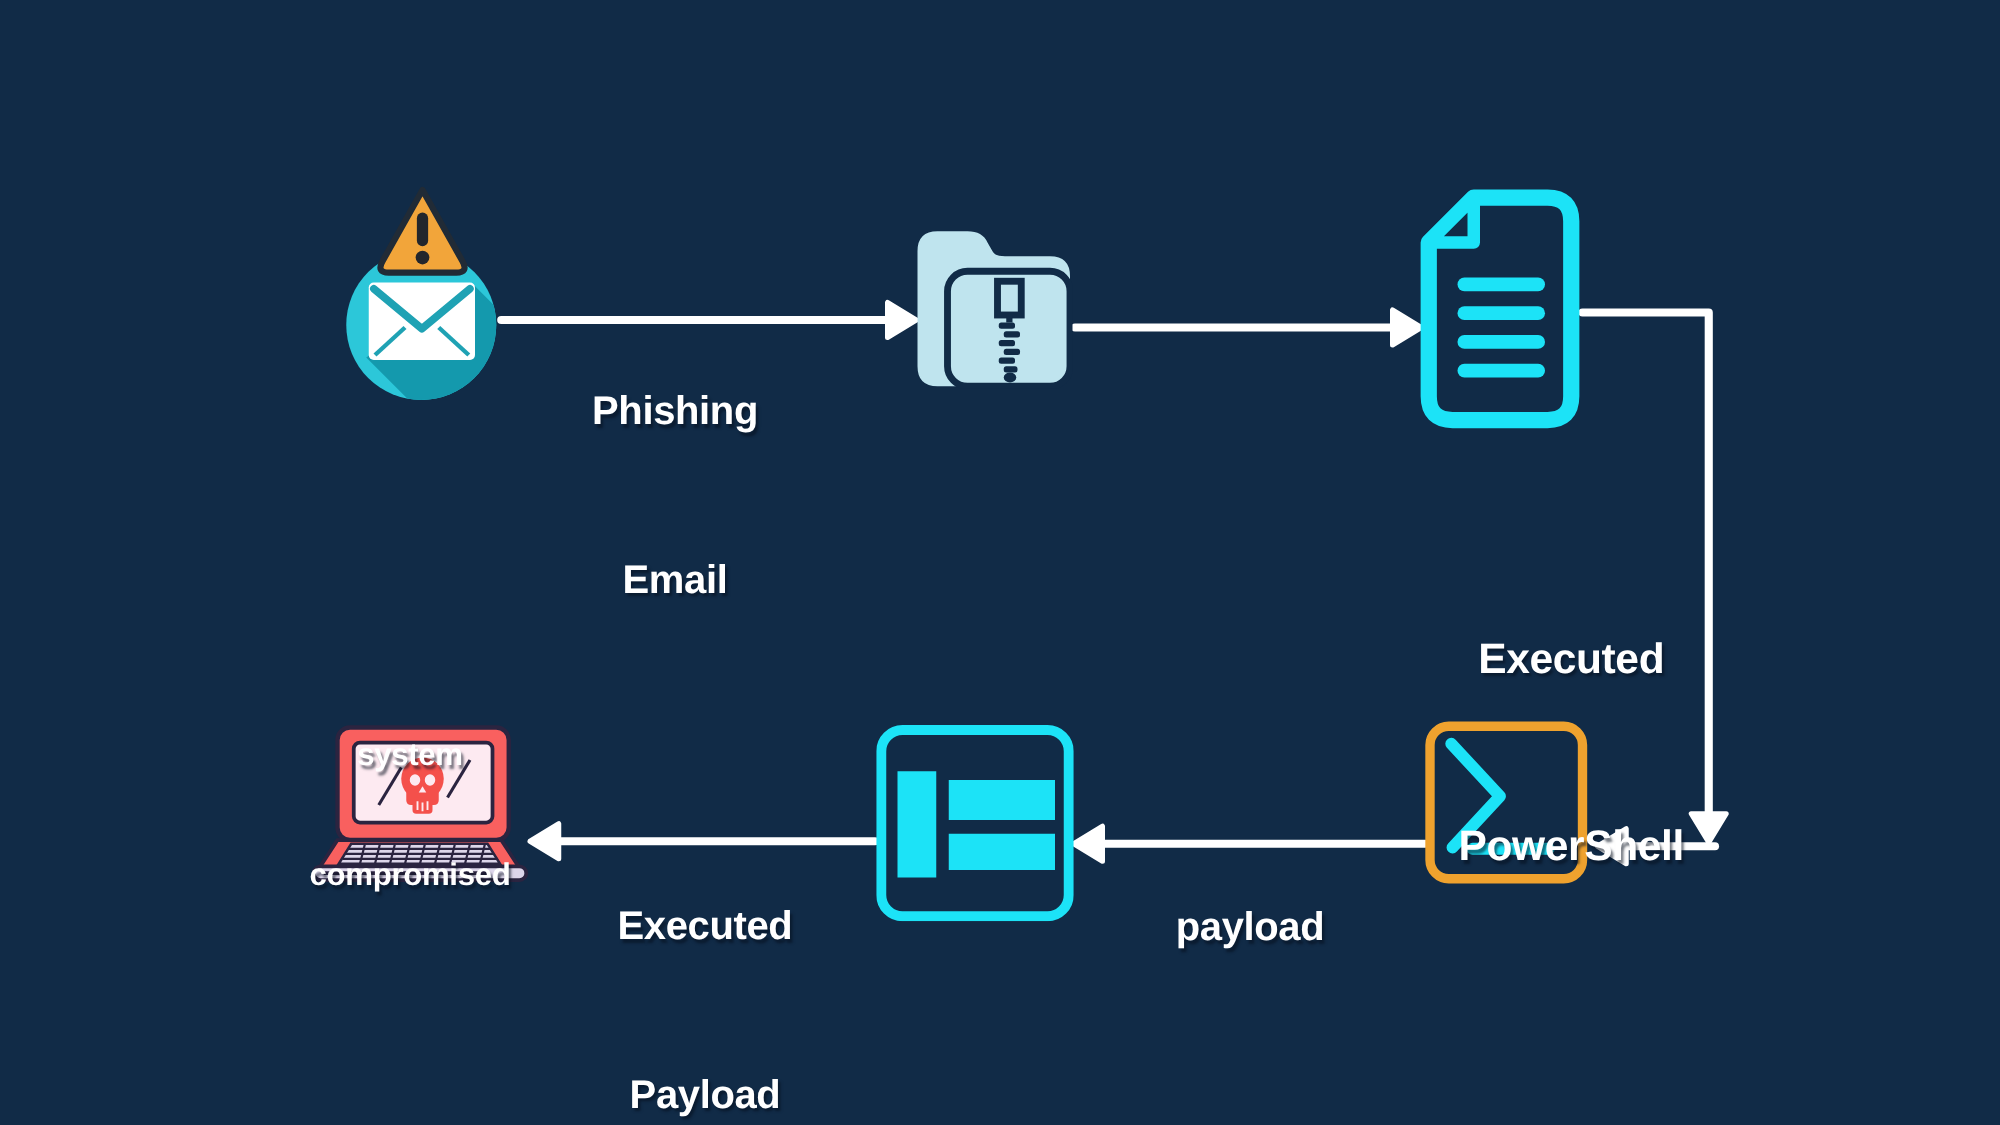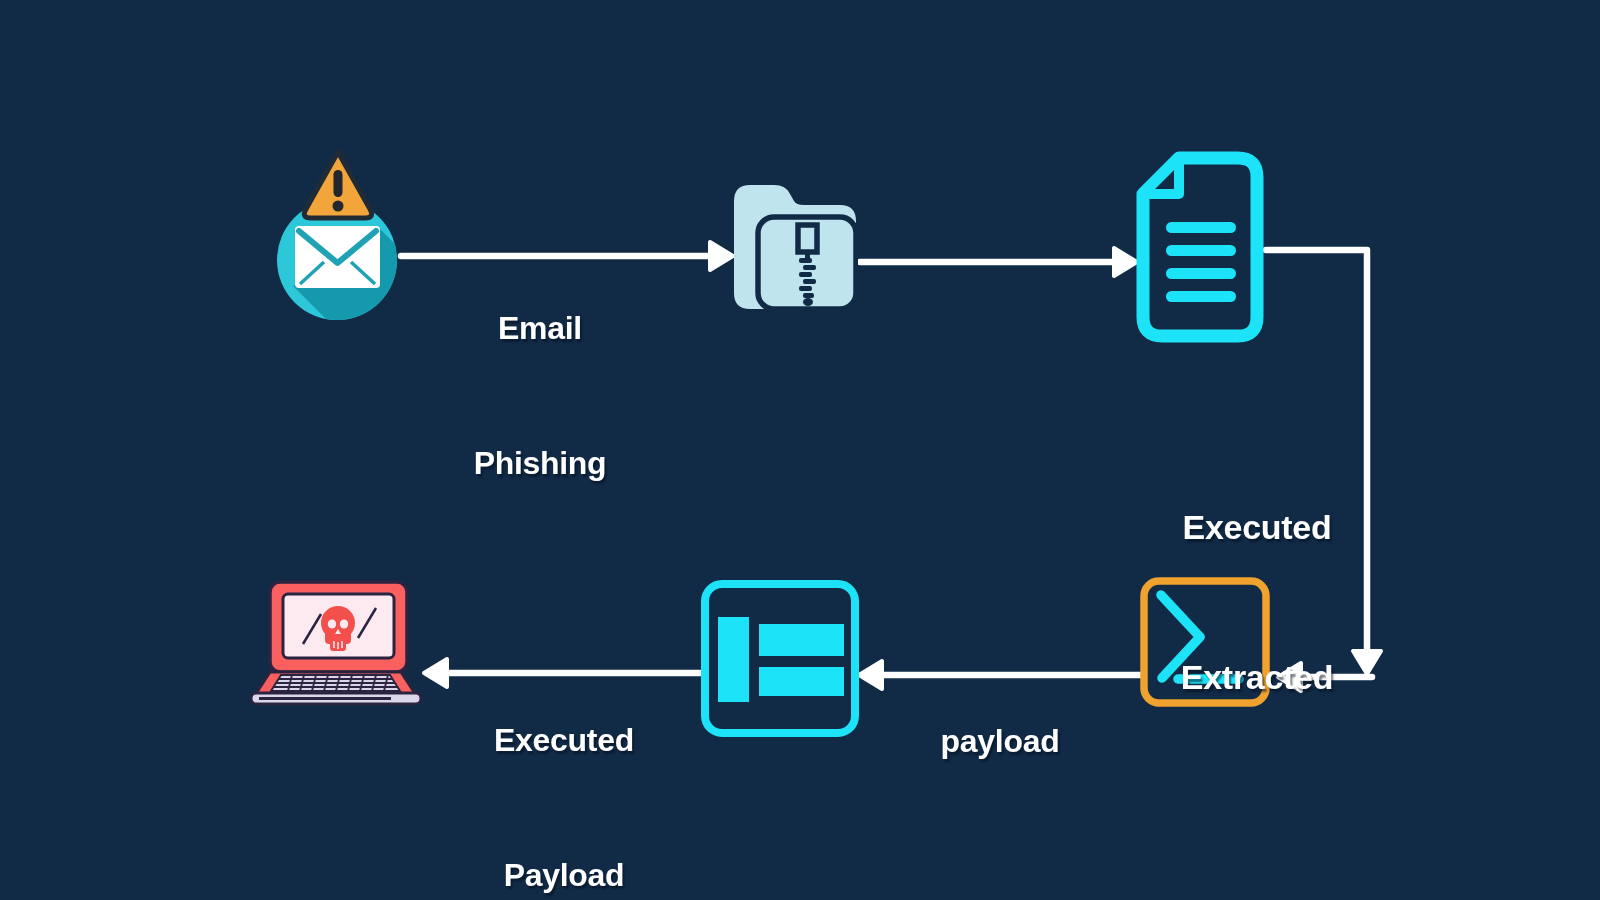--- a/index.html
+++ b/index.html
@@ -163,35 +163,39 @@
       <line x1="109" y1="97" x2="105" y2="113" stroke="#2b2440" stroke-width="1.8"></line>
       <line x1="121" y1="97" x2="117" y2="113" stroke="#2b2440" stroke-width="1.8"></line>
       <line x1="133" y1="97" x2="129" y2="113" stroke="#2b2440" stroke-width="1.8"></line>
       <line x1="145" y1="97" x2="141" y2="113" stroke="#2b2440" stroke-width="1.8"></line>
     </g>
     <rect x="8" y="115" width="170" height="11" rx="5.5" fill="#ddd6ea" stroke="#2b2440" stroke-width="3"></rect>
     <line x1="16" y1="120.5" x2="148" y2="120.5" stroke="#2b2440" stroke-width="3"></line>
   </svg>
 
   <div class="lbl lbl-edge" style="left:540px; top:216px;">
+    <div>Phishing</div>
     <div>Email</div>
-    <div>Phishing</div>
   </div>
 
   <div class="lbl lbl-edge" style="left:996px; top:221px;">
   </div>
 
   <div class="lbl lbl-ps" style="left:1257px; top:402px;">
     <div>Executed</div>
-    <div>Extracted</div>
+    <div>PowerShell</div>
   </div>
 
   <div class="lbl lbl-edge" style="left:1000px; top:629px;">
     <div>payload</div>
   </div>
 
   <div class="lbl lbl-edge" style="left:564px; top:628px;">
     <div>Executed</div>
     <div>Payload</div>
   </div>
 
+  <div class="lbl lbl-sys" style="left:328px; top:524px;">
+    <div>system</div>
+    <div>compromised</div>
+  </div>
 
 </div>
 
 </body></html>

